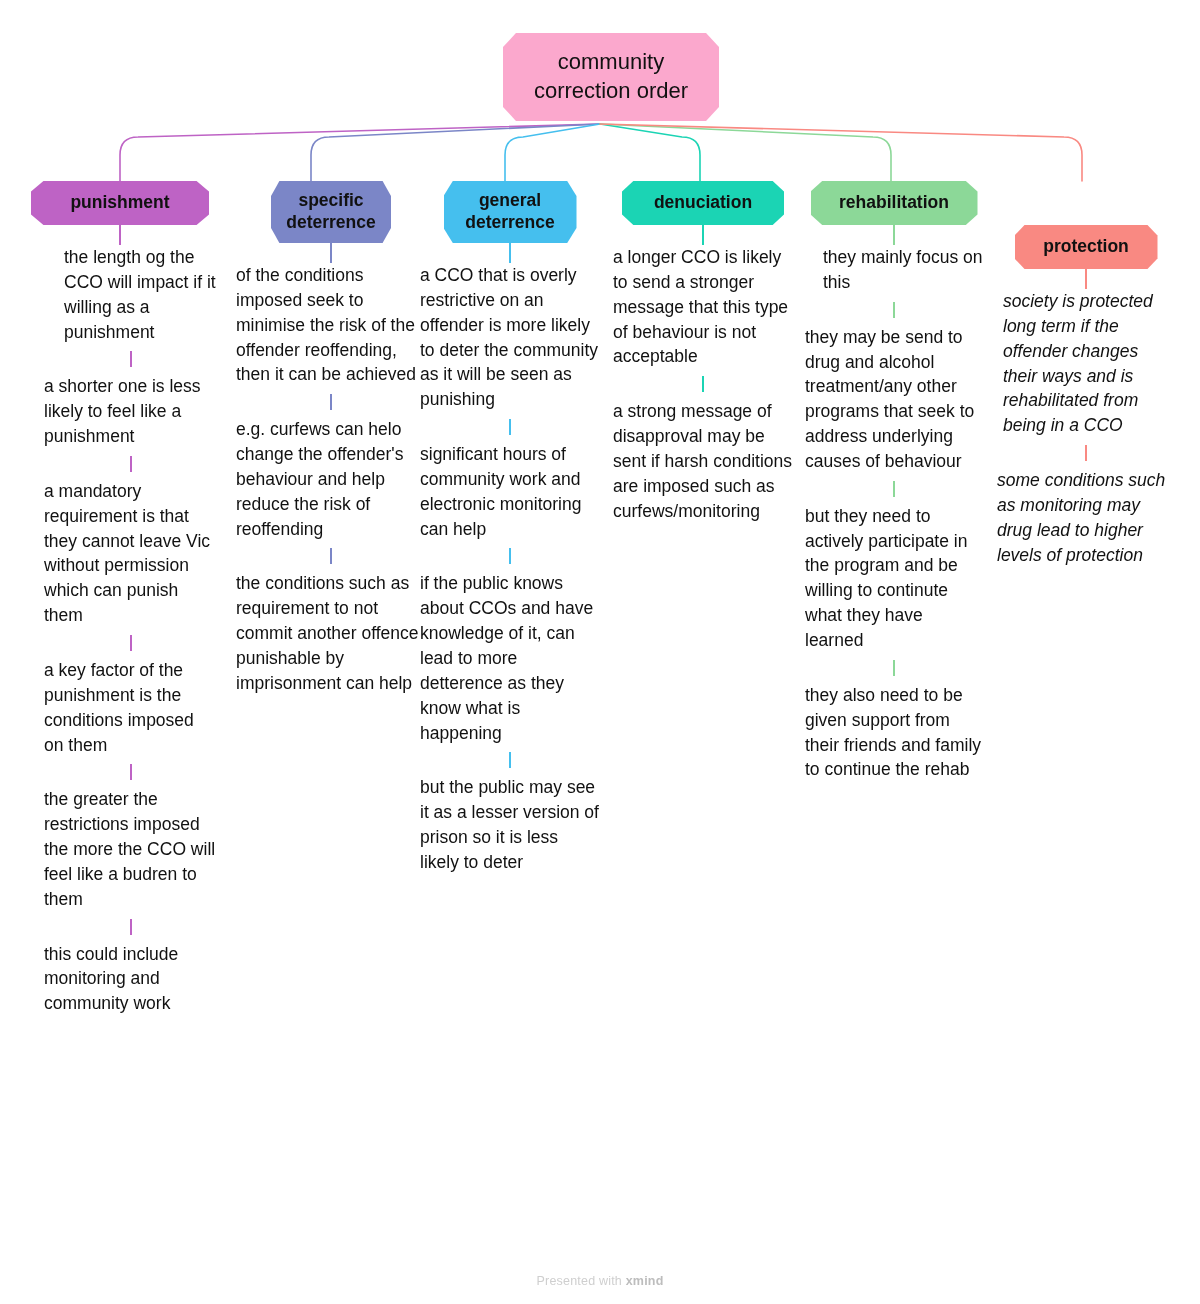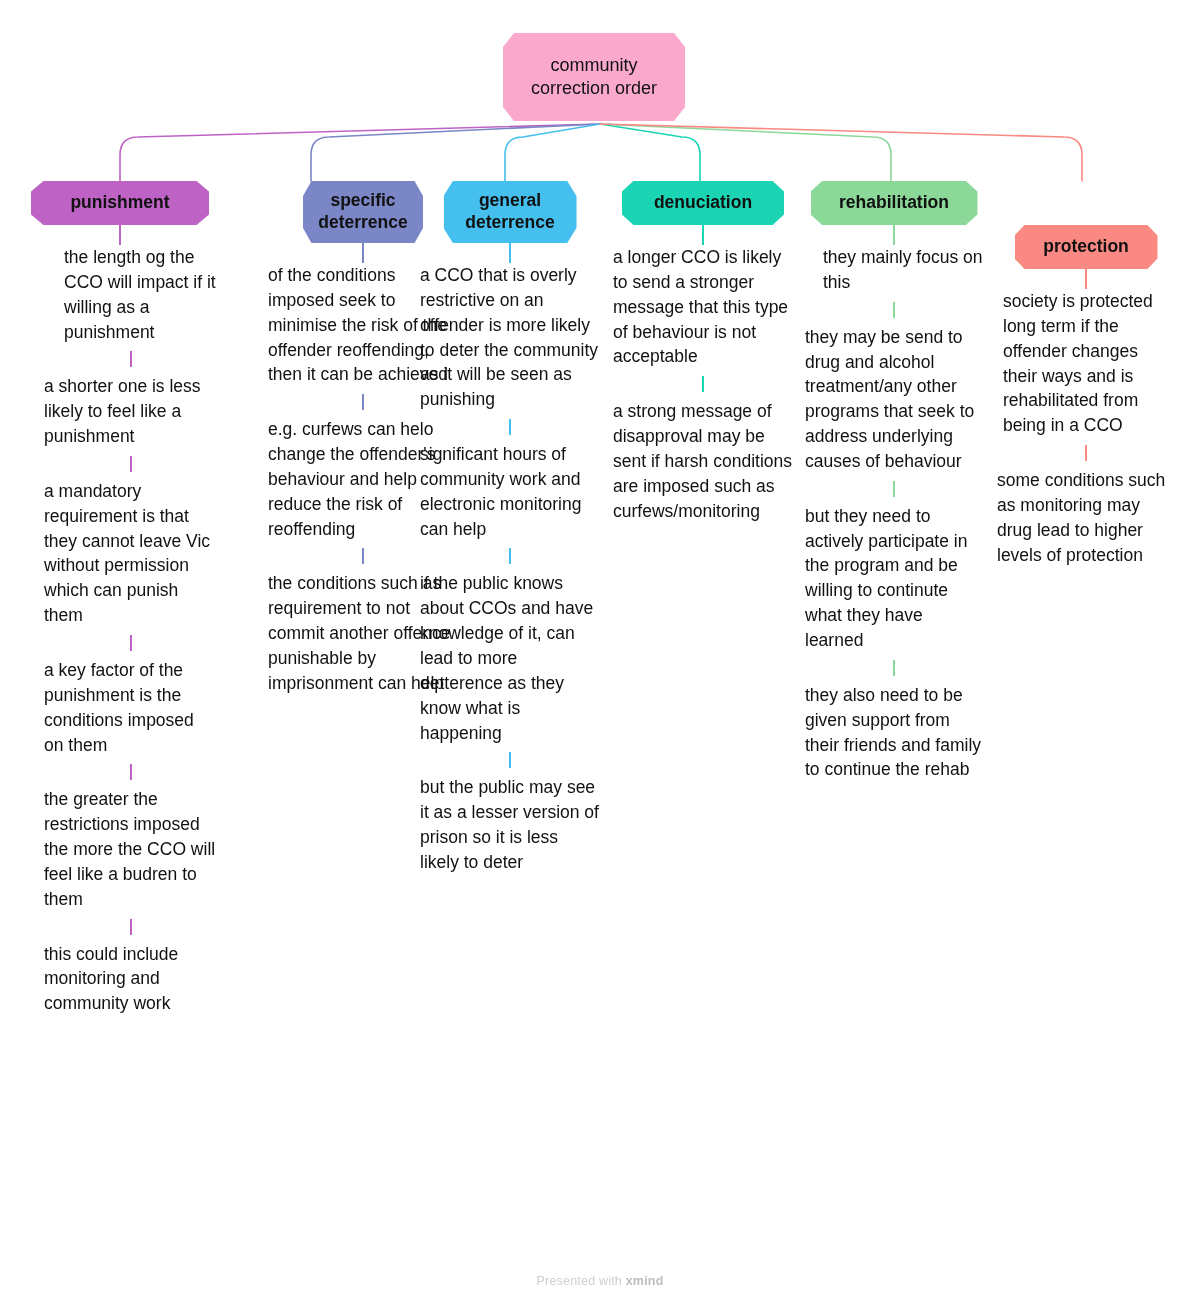--- a/index.html
+++ b/index.html
@@ -15,29 +15,29 @@
     font-family: "Liberation Sans", "DejaVu Sans", sans-serif;
     color: #111111;
     -webkit-font-smoothing: antialiased;
   }
 
   
   #root-node {
     position: absolute;
     left: 503px;
     top: 33px;
-    width: 182px;
+    width: 216px;
     height: 88px;
     background: #FBA8CD;
     display: flex;
     align-items: center;
     justify-content: center;
     text-align: center;
     line-height: 1.3;
-    font-size: 18px;
+    font-size: 22px;
     color: #111;
     clip-path: polygon(0% 16%, 6% 0%, 94% 0%, 100% 16%, 100% 84%, 94% 100%, 6% 100%, 0% 84%);
   }
   #root-label { white-space: pre-line; }
 
   
   #connectors {
     position: absolute;
     left: 0; top: 0;
     width: 1200px; height: 260px;
@@ -80,21 +80,21 @@
     width: 1.6px;
     height: 16px;
     margin: 7px auto;
   }
 
   
   #col-punishment        { left: 22px;   width: 196px; }
   #col-punishment .branch-node { width: 178px; height: 44px; }
   #col-punishment .item-text   { text-indent: 0; }
 
-  #col-specific          { left: 236px;  width: 190px; margin-left: 32px; }
+  #col-specific          { left: 236px;  width: 190px; }
   #col-specific .branch-node   { width: 120px; height: 62px; }
 
   #col-general           { left: 420px;  width: 180px; }
   #col-general .branch-node    { width: 133px; height: 62px; }
 
   #col-denunciation      { left: 613px;  width: 180px; }
   #col-denunciation .branch-node { width: 162px; height: 44px; }
 
   #col-rehabilitation    { left: 805px;  width: 178px; }
   #col-rehabilitation .branch-node { width: 167px; height: 44px; }
@@ -103,21 +103,21 @@
   #col-protection .branch-node  { width: 143px; height: 44px; margin-top: 44px; }
 
   
   #col-punishment .items     { padding-left: 22px; }
   #col-punishment .items .item-text:first-child { padding-left: 20px; }
   #col-specific .items       { padding-left: 0px; }
   #col-general .items        { padding-left: 0px; }
   #col-denunciation .items   { padding-left: 0px; }
   #col-rehabilitation .items { padding-left: 0px; }
   #col-rehabilitation .items .item-text:first-child { padding-left: 18px; }
-  #col-protection .items     { padding-left: 0px; }
+  #col-protection .items     { padding-left: 0px; font-style: italic; }
   #col-protection .items .item-text:first-child { padding-left: 6px; }
 
   
   #footer {
     position: absolute;
     left: 0;
     top: 1274px;
     width: 1200px;
     text-align: center;
     font-size: 12.5px;

